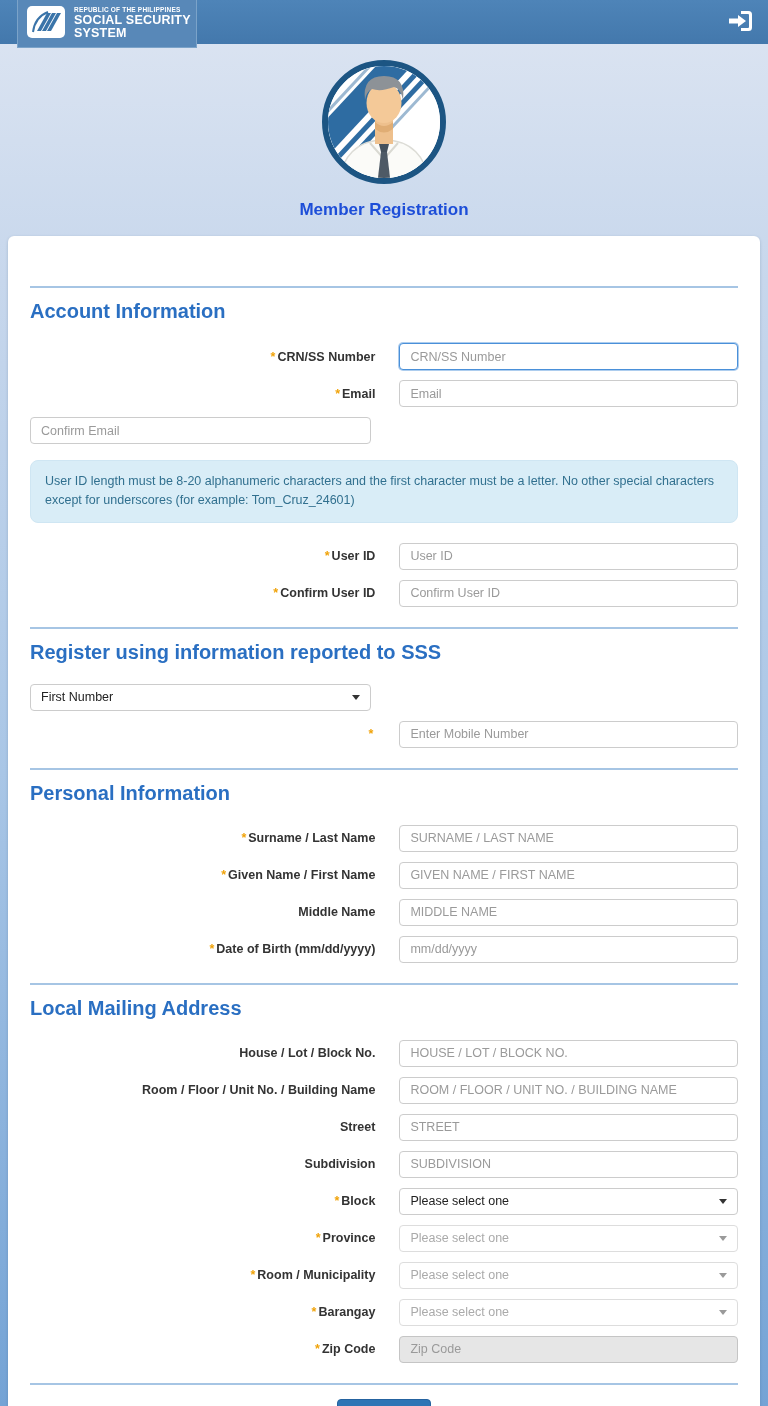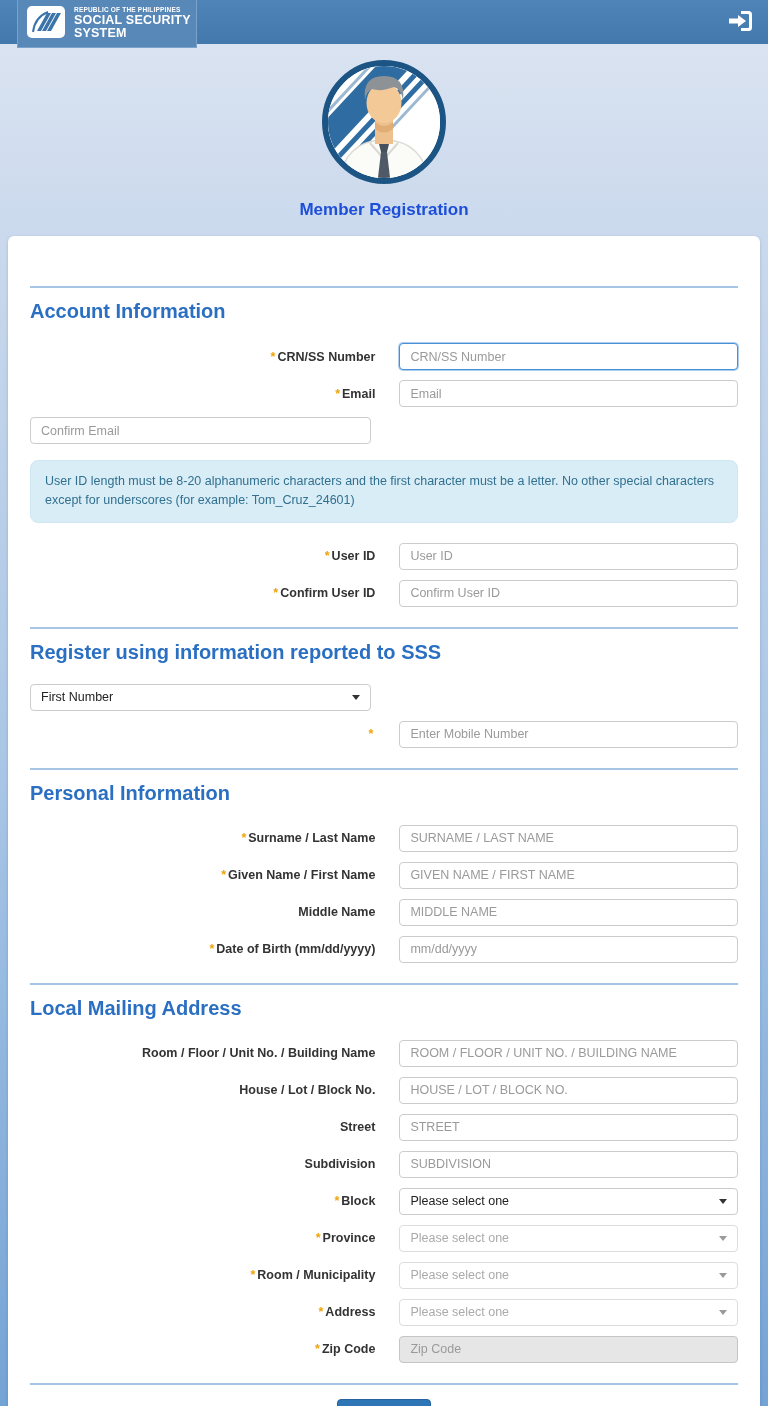--- a/index.html
+++ b/index.html
@@ -190,28 +190,28 @@
   </div>
   <div class="form-row">
     <label class="row-label"><span class="req">*</span><span>Date of Birth (mm/dd/yyyy)</span></label>
     <input class="text-input" placeholder="mm/dd/yyyy" style="">
   </div>
 
   <hr class="sec-hr mt">
   <div class="sec-heading">Local Mailing Address</div>
 
   <div class="form-row">
+    <label class="row-label"><span>House / Lot / Block No.</span></label>
+    <input class="text-input" placeholder="HOUSE / LOT / BLOCK NO." style="">
+  </div>
+  <div class="form-row">
     <label class="row-label"><span>Room / Floor / Unit No. / Building Name</span></label>
     <input class="text-input" placeholder="ROOM / FLOOR / UNIT NO. / BUILDING NAME" style="">
   </div>
   <div class="form-row">
-    <label class="row-label"><span>House / Lot / Block No.</span></label>
-    <input class="text-input" placeholder="HOUSE / LOT / BLOCK NO." style="">
-  </div>
-  <div class="form-row">
     <label class="row-label"><span>Street</span></label>
     <input class="text-input" placeholder="STREET" style="">
   </div>
   <div class="form-row">
     <label class="row-label"><span>Subdivision</span></label>
     <input class="text-input" placeholder="SUBDIVISION" style="">
   </div>
 
   <div class="form-row">
     <label class="row-label"><span class="req">*</span><span>Block</span></label>
@@ -228,21 +228,21 @@
     </div>
   </div>
   <div class="form-row">
     <label class="row-label"><span class="req">*</span><span>Room / Municipality</span></label>
     <div class="select-box disabled">
       <span class="select-text">Please select one</span>
       <span class="caret"></span>
     </div>
   </div>
   <div class="form-row">
-    <label class="row-label"><span class="req">*</span><span>Address</span></label>
+    <label class="row-label"><span class="req">*</span><span>Barangay</span></label>
     <div class="select-box disabled">
       <span class="select-text">Please select one</span>
       <span class="caret"></span>
     </div>
   </div>
   <div class="form-row">
     <label class="row-label"><span class="req">*</span><span>Zip Code</span></label>
     <input class="text-input disabled" disabled="" placeholder="Zip Code" style="">
   </div>
 

